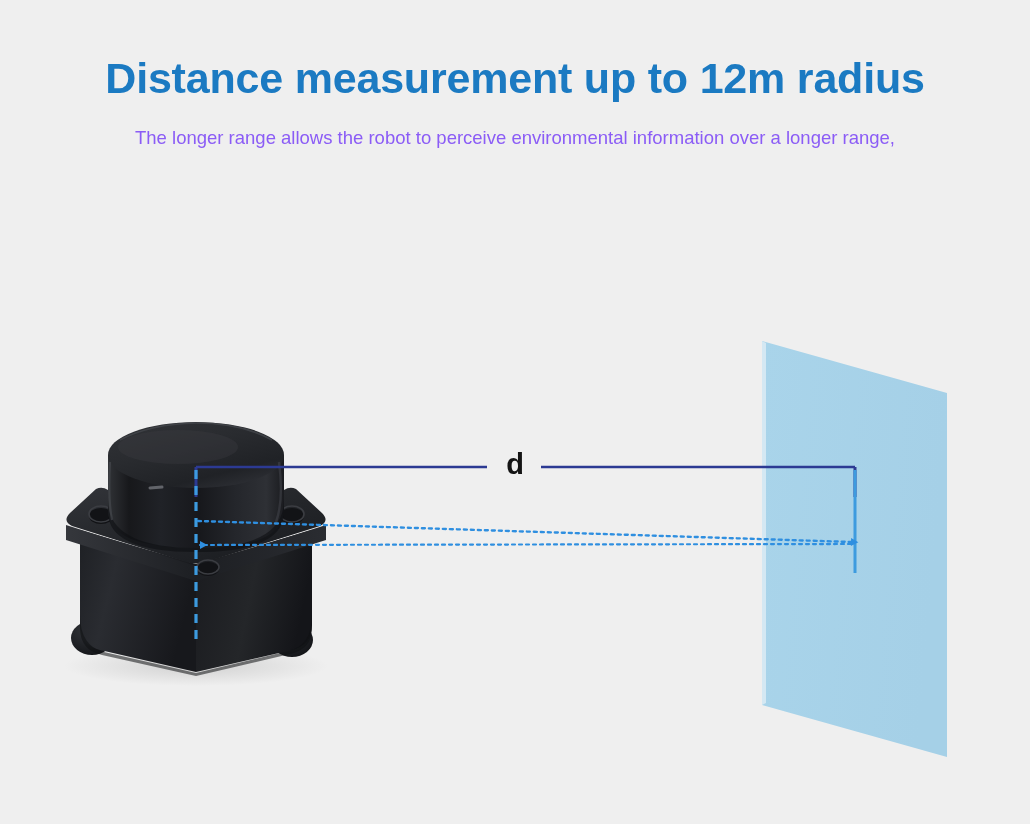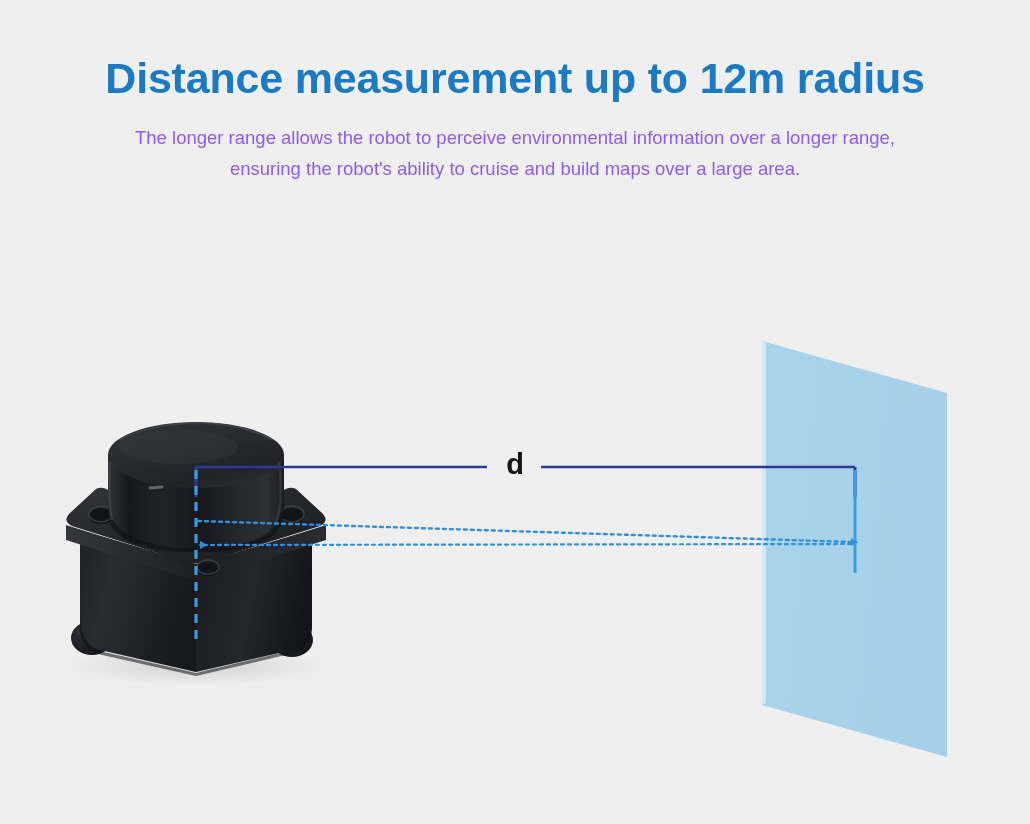--- a/index.html
+++ b/index.html
@@ -84,21 +84,20 @@
 </style>
 </head>
 <body>
 
 <div id="page">
 
   <div class="header">
     <h1 class="title">Distance measurement up to 12m radius</h1>
     <div class="subtitle">
       <span class="sub-line">The longer range allows the robot to perceive environmental information over a longer range,</span>
-      <span class="sub-line">ensuring the robot's ability to cruise and build maps over a large area.</span>
     </div>
   </div>
 
   <div class="scene">
     <svg class="scene-svg" width="1030" height="824" viewBox="0 0 1030 824">
       <defs>
 
         <linearGradient id="gTopFace" x1="0.18" y1="0" x2="0.85" y2="1">
           <stop offset="0%" stop-color="#303236"></stop>
           <stop offset="38%" stop-color="#292b2f"></stop>

